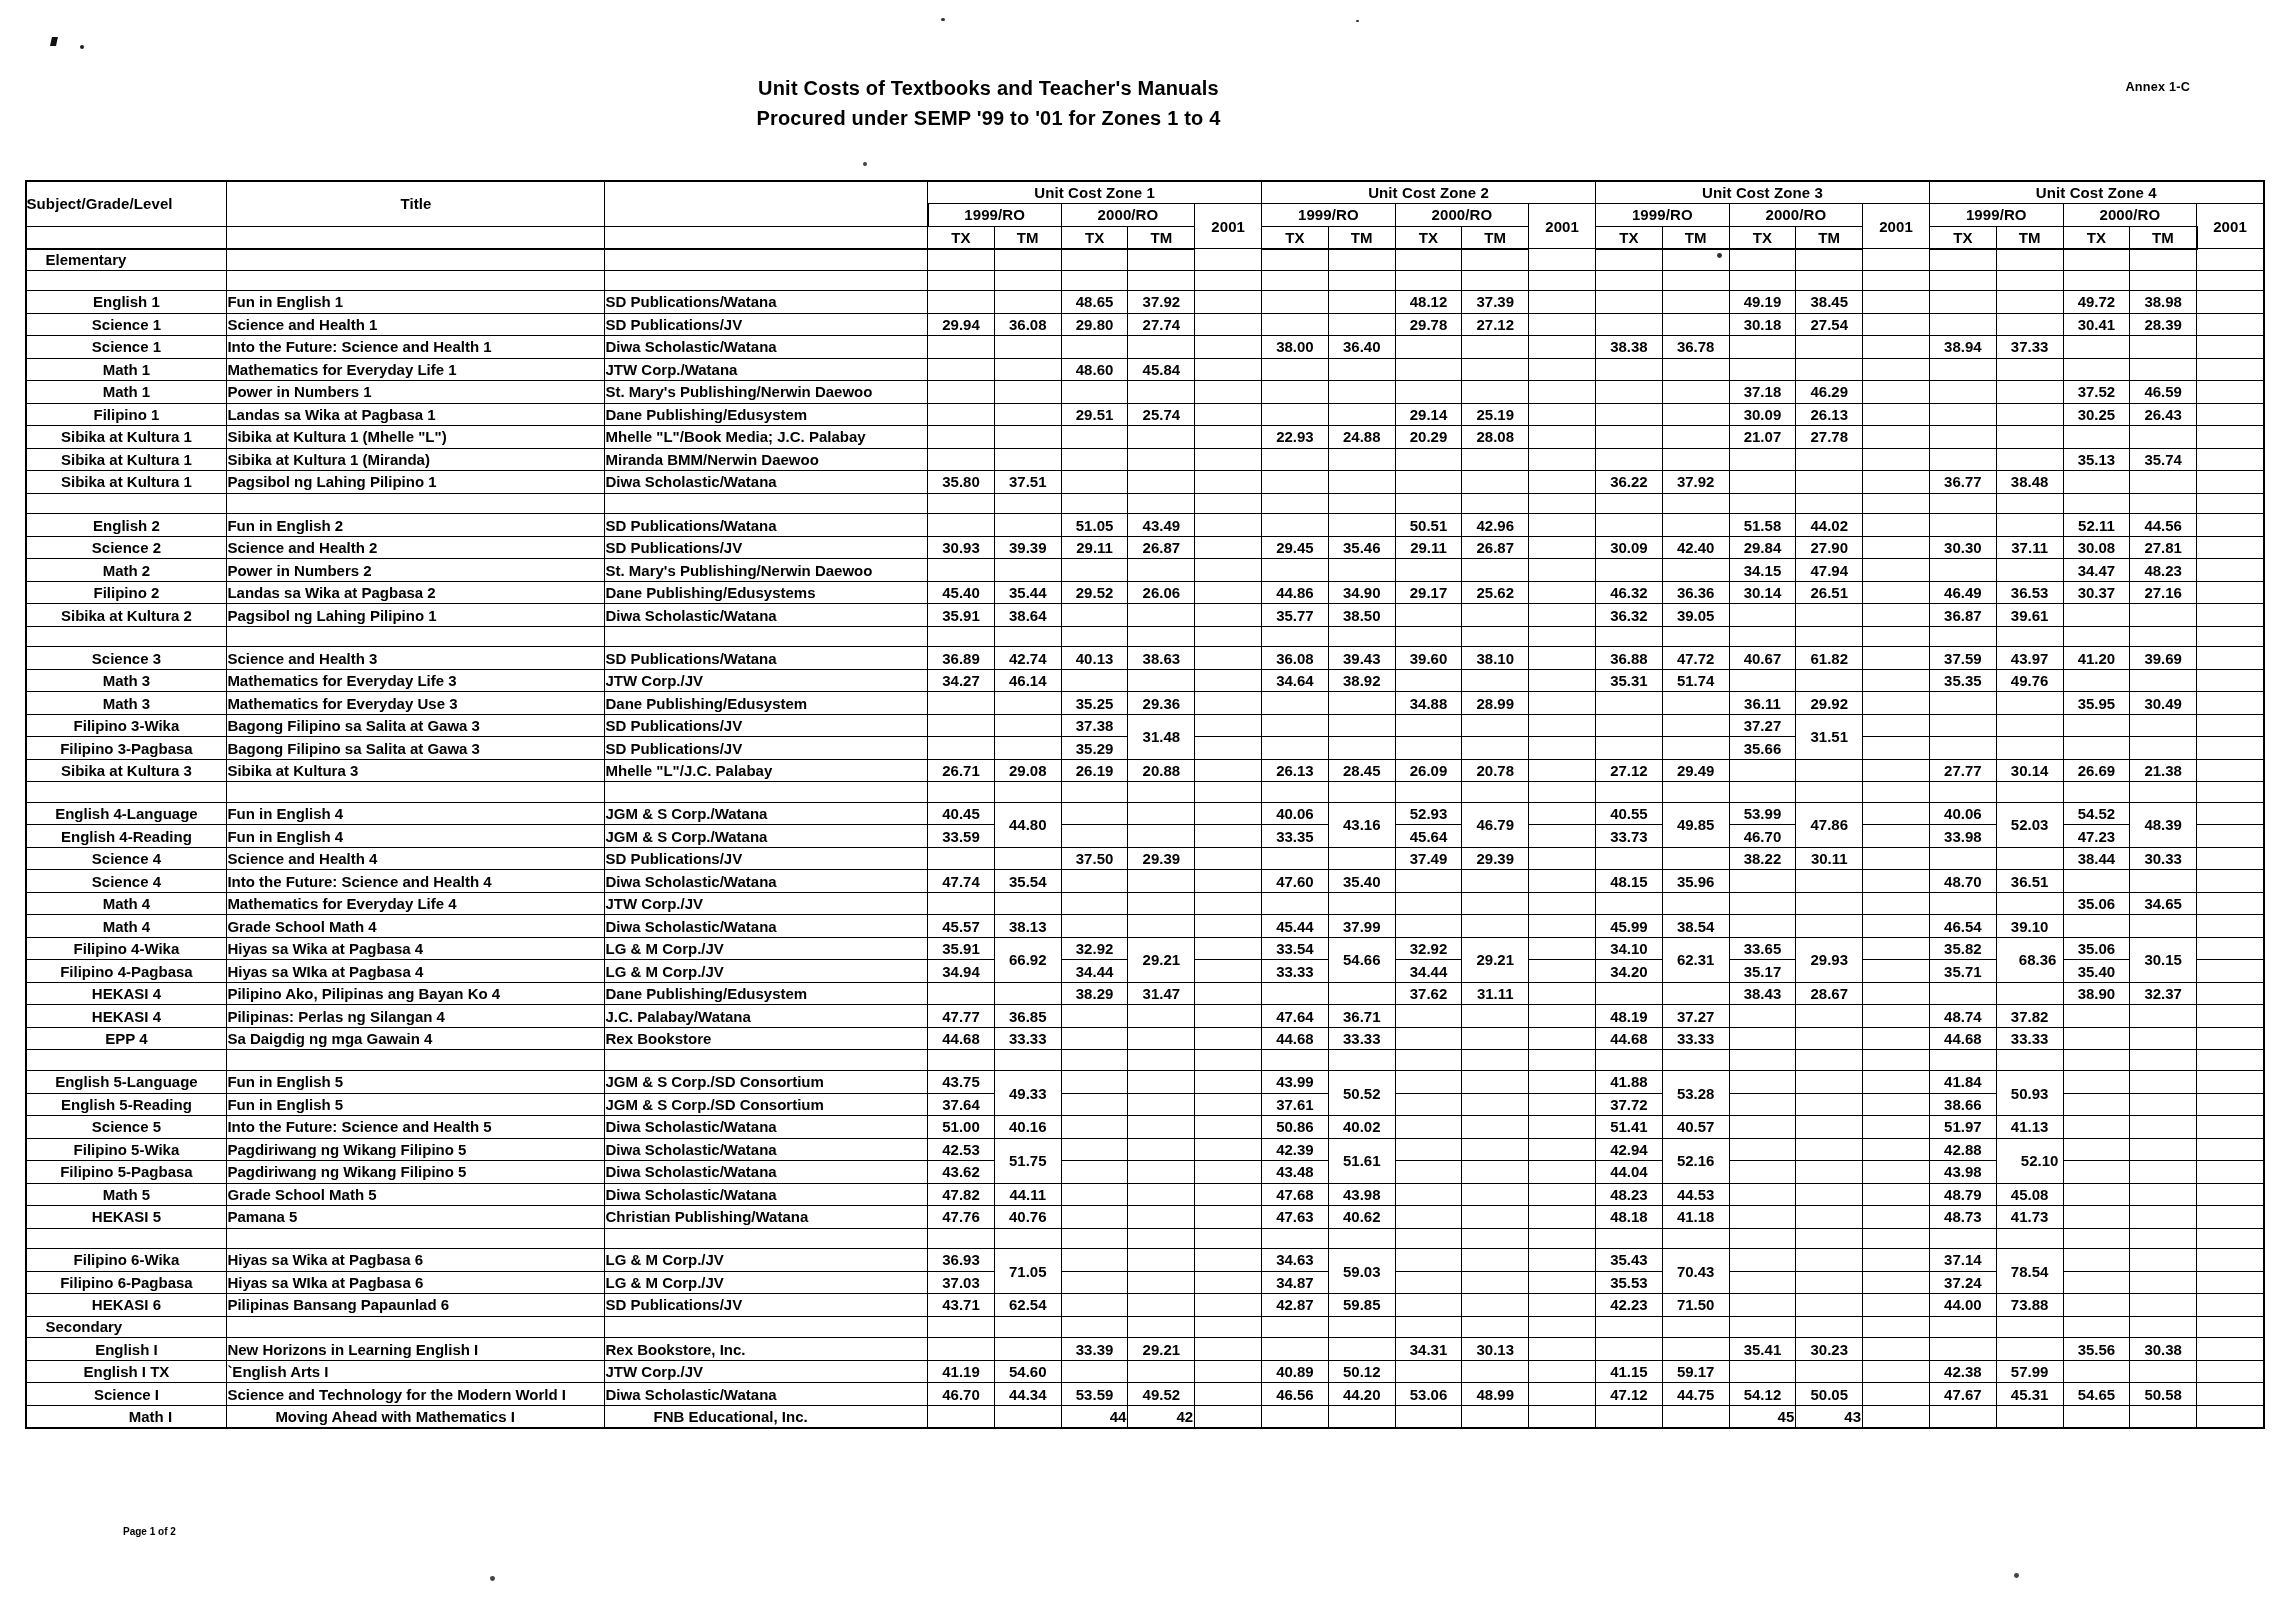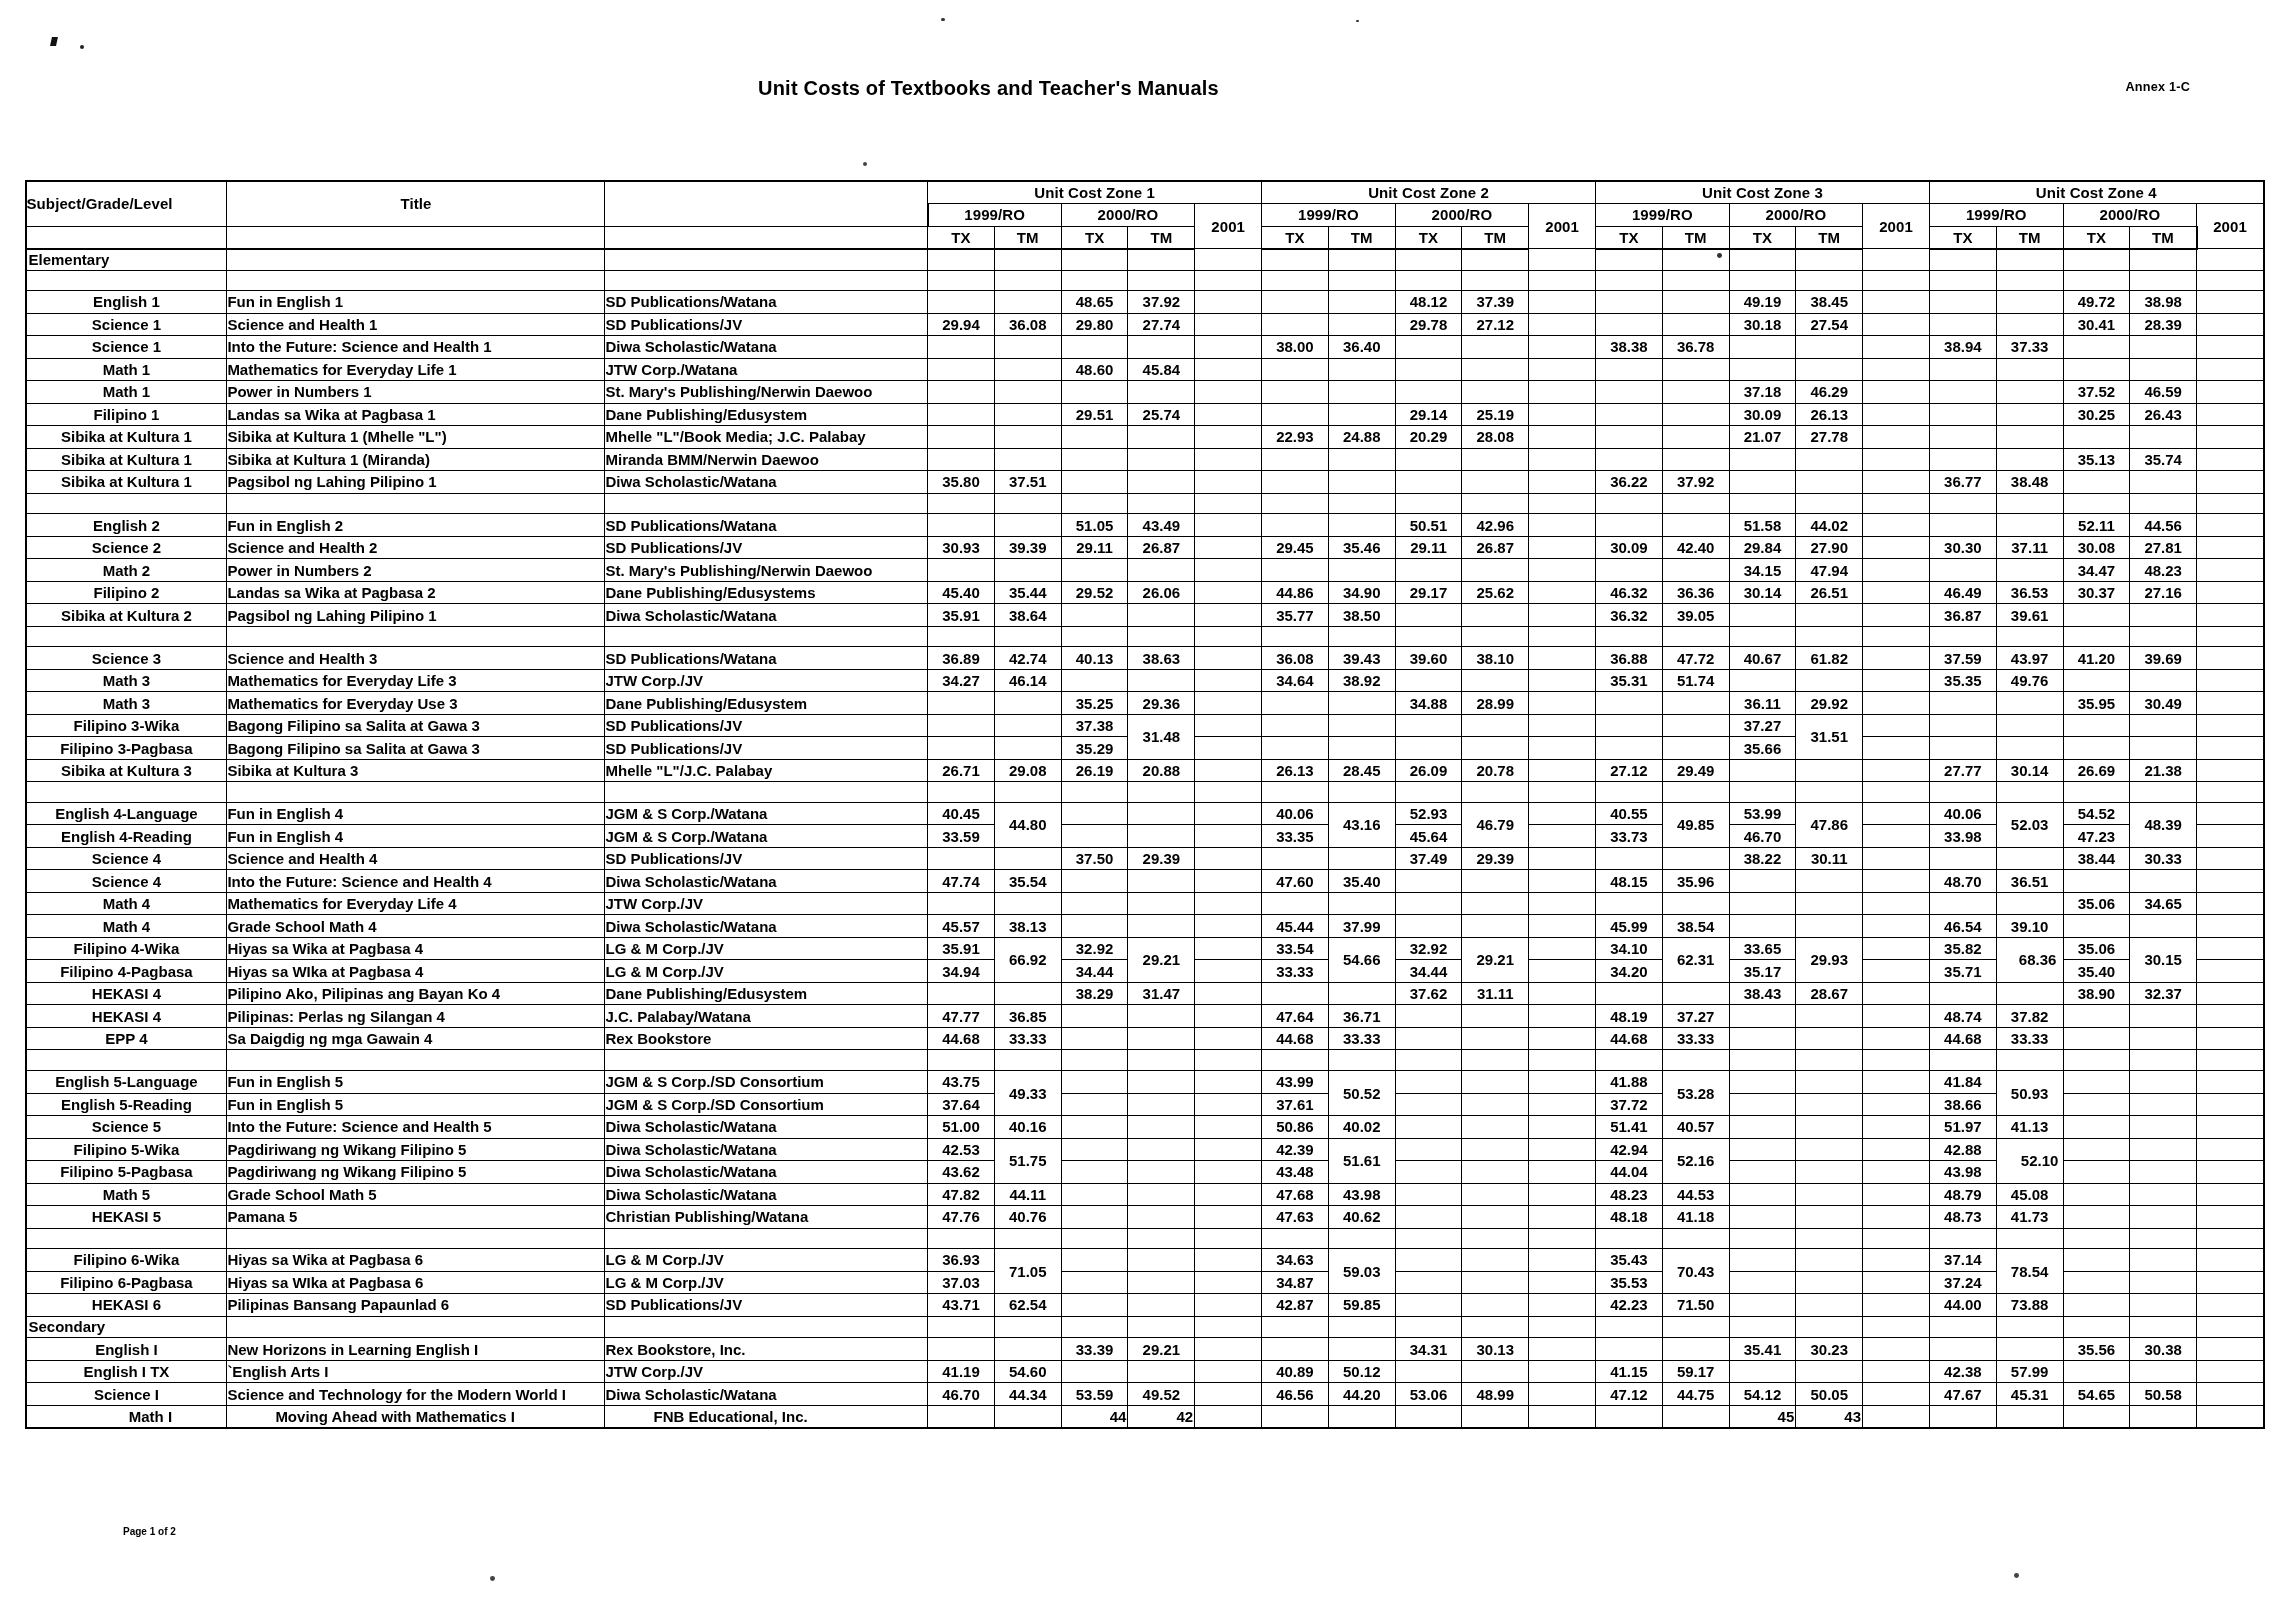--- a/index.html
+++ b/index.html
@@ -96,21 +96,21 @@
   col.c-num     { width: 65px; }
   col.c-num2001 { width: 65px; }
 
   td.subject {
     text-align: center;
     padding-left: 0;
     font-size: 15px;
   }
   td.subject.sec {
     text-align: left;
-    padding-left: 2px;
+    padding-left: 19px;
   }
   td.title, td.pub {
     text-align: left;
     padding-left: 3.9px;
     font-size: 15px;
   }
   td.num {
     text-align: center;
     font-size: 15px;
   }
@@ -140,20 +140,21 @@
   <div class="speck2"></div>
   <div class="speck3"></div>
   <div class="speck4"></div>
   <div class="speck5"></div>
   <div class="speck6"></div>
   <div class="speck7"></div>
   <div class="speck8"></div>
 
   <div class="title-block">
     <div class="title-line">Unit Costs of Textbooks and Teacher's Manuals</div>
+    <div class="title-line">Procured under SEMP '99 to  '01 for Zones 1 to 4</div>
   </div>
 
   <div class="annex">Annex 1-C</div>
 
   <div class="table-wrap">
     <table class="main">
       <colgroup>
         <col class="c-subject">
           <col class="c-title">
           <col class="c-pub">

